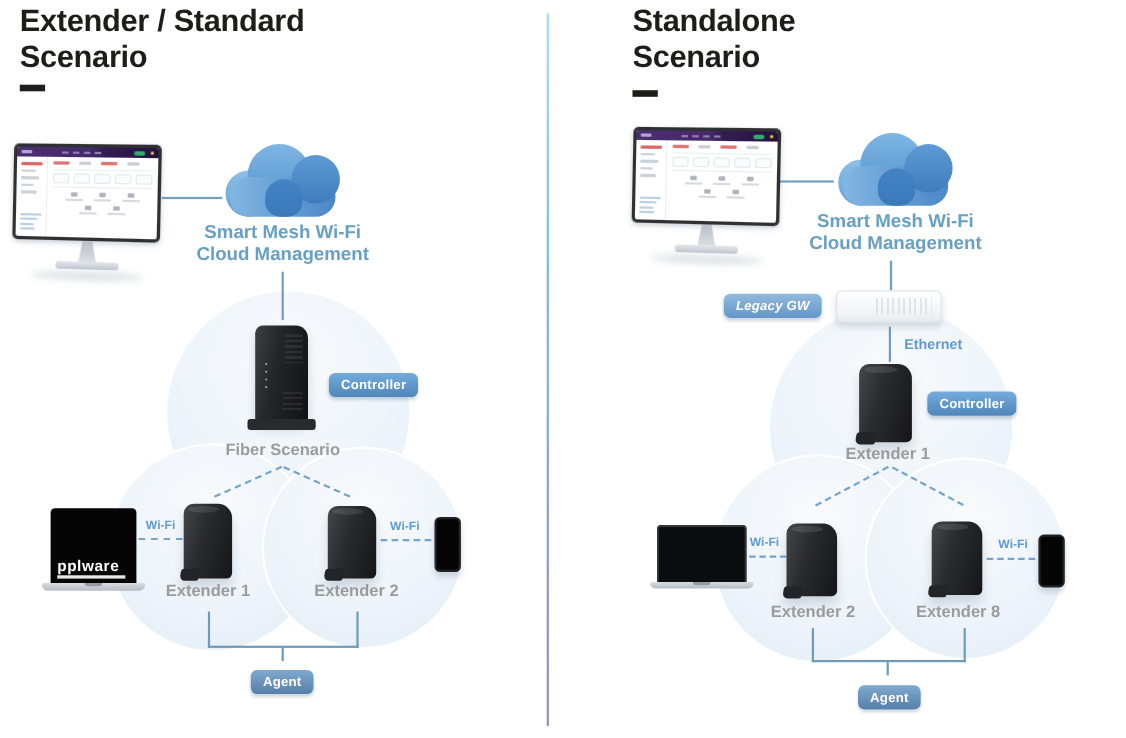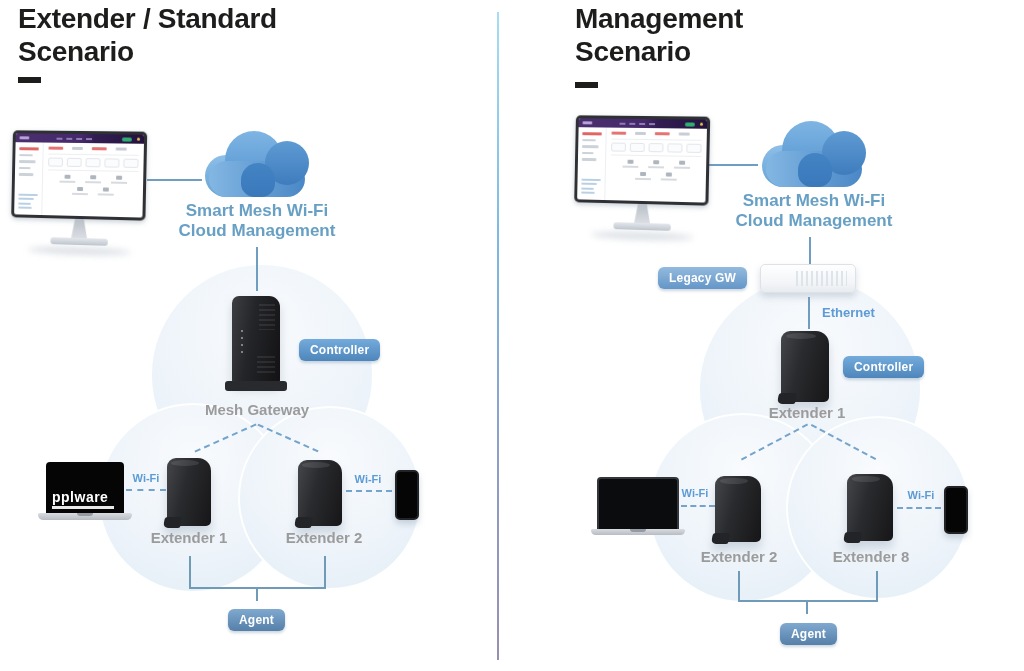--- a/index.html
+++ b/index.html
@@ -237,27 +237,27 @@
 
   <div class="gw-tower" style="left:232px; top:296px; width:48px; height:88px;"></div>
   <div class="gw-leds" style="left:241px; top:330px;">
       <i></i>
       <i></i>
       <i></i>
       <i></i>
     </div>
   <div class="gw-base" style="left:225px; top:381px; width:62px; height:10px;"></div>
   <div class="badge" style="left:299px; top:339px;">Controller</div>
-  <div class="dev-label" style="left:197px; top:401px;">Mesh Gateway</div>
+  <div class="dev-label" style="left:197px; top:401px;">Fiber Scenario</div>
 
   <div class="dashline" style="left:192px; top:437px; width:67px; transform:rotate(-24deg);"></div>
   <div class="dashline" style="left:255px; top:437px; width:66px; transform:rotate(24deg);"></div>
 
   <div class="laptop" style="left:38px; top:462px;">
-    <div class="lap-screen" style="width:78px; height:51px;">
+    <div class="lap-screen" style="width:78px; height:68px;">
       <span class="pplware-logo">pplware</span>
       <i class="pplware-bar"></i>
     </div>
     <div class="lap-base" style="width:94px; height:7px;"></div>
   </div>
 
   <div class="wifi-label" style="left:121px; top:472px;">Wi-Fi</div>
   <div class="dashline" style="left:126px; top:489px; width:40px;"></div>
 
   <div class="extender" style="left:167px; top:458px; width:44px; height:68px;"></div>
@@ -270,21 +270,21 @@
   <div class="dashline" style="left:346px; top:490px; width:46px;"></div>
   <div class="phone" style="left:395px; top:470px; width:24px; height:50px;"></div>
 
   <div class="bracket-v" style="left:189px; top:556px; height:33px;"></div>
   <div class="bracket-v" style="left:324px; top:556px; height:33px;"></div>
   <div class="bracket-h" style="left:189px; top:587px; width:137px;"></div>
   <div class="bracket-v" style="left:256px; top:589px; height:12px;"></div>
   <div class="badge agent" style="left:228px; top:609px;">Agent</div>
 
   <div class="title" style="left:575px; top:2px; width:280px;">
-    <span>Management</span><br>
+    <span>Standalone</span><br>
     <span>Scenario</span>
   </div>
   <div class="title-dash" style="left:575px; top:82px;"></div>
 
   <div class="bubble" style="left:698px; top:277px; width:224px; height:224px;"></div>
   <div class="bubble" style="left:648px; top:413px; width:190px; height:190px;"></div>
   <div class="bubble" style="left:786px; top:416px; width:184px; height:184px;"></div>
 
   <div class="monitor tilt-r" style="left:573px; top:116px;">
     <div class="m-frame">
@@ -366,21 +366,21 @@
       <i class="c3"></i>
       <i class="c5"></i>
   </div>
   <div class="cloud-label" style="left:713px; top:191px;">
     <span>Smart Mesh Wi-Fi</span><br>
     <span>Cloud Management</span>
   </div>
 
   <div class="vline" style="left:809px; top:237px; height:27px;"></div>
 
-  <div class="badge legacy" style="left:658px; top:267px;">Legacy GW</div>
+  <div class="badge legacy" style="left:658px; top:267px;font-style:italic;">Legacy GW</div>
   <div class="legacy-device" style="left:760px; top:264px; width:96px; height:29px;"></div>
 
   <div class="vline" style="left:808px; top:297px; height:32px;"></div>
   <div class="eth-label" style="left:822px; top:305px;">Ethernet</div>
 
   <div class="extender" style="left:781px; top:331px; width:48px; height:71px;"></div>
   <div class="badge" style="left:843px; top:356px;">Controller</div>
   <div class="dev-label" style="left:747px; top:404px;">Extender 1</div>
 
   <div class="dashline" style="left:737px; top:441px; width:75px; transform:rotate(-28deg);"></div>

